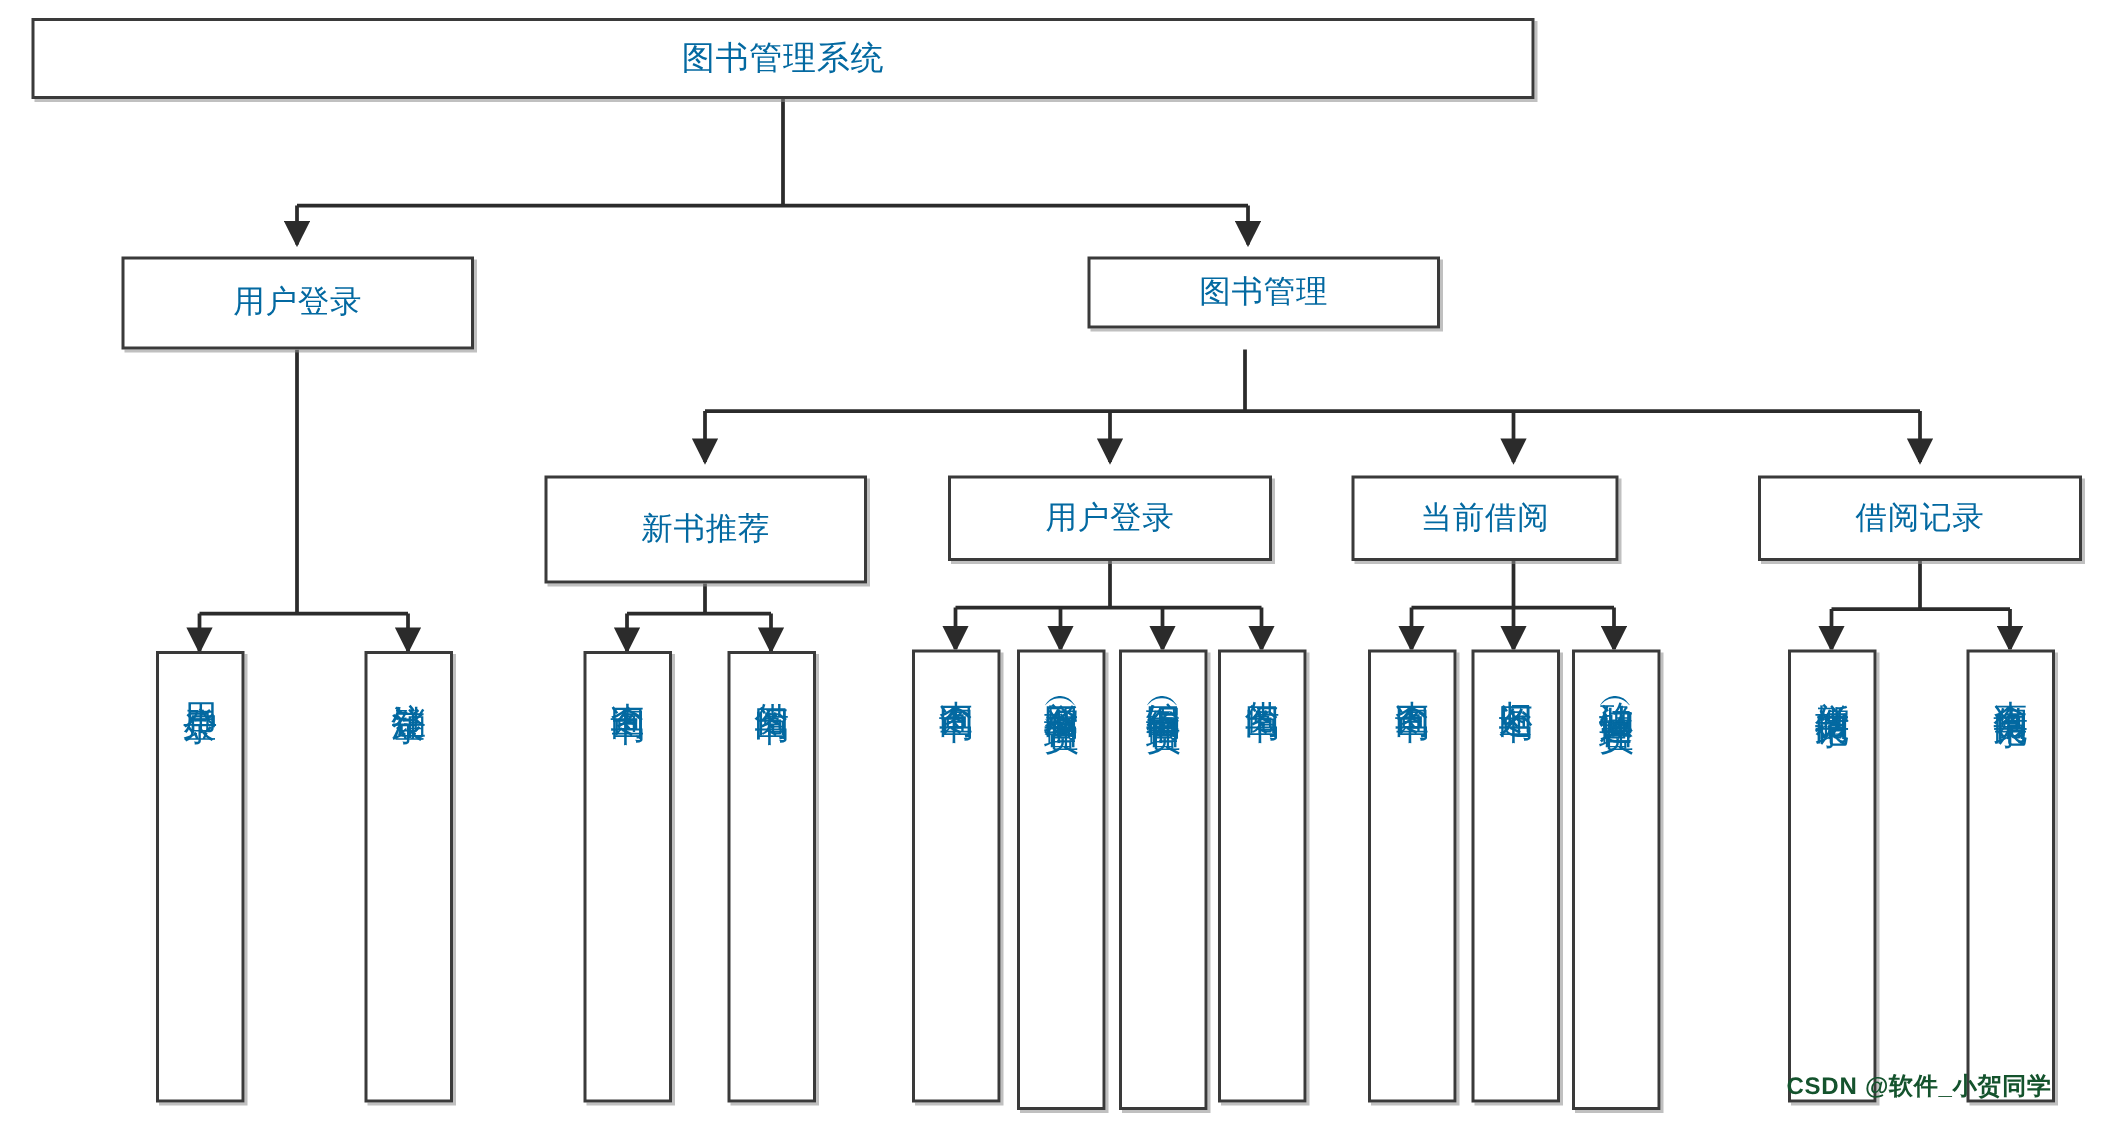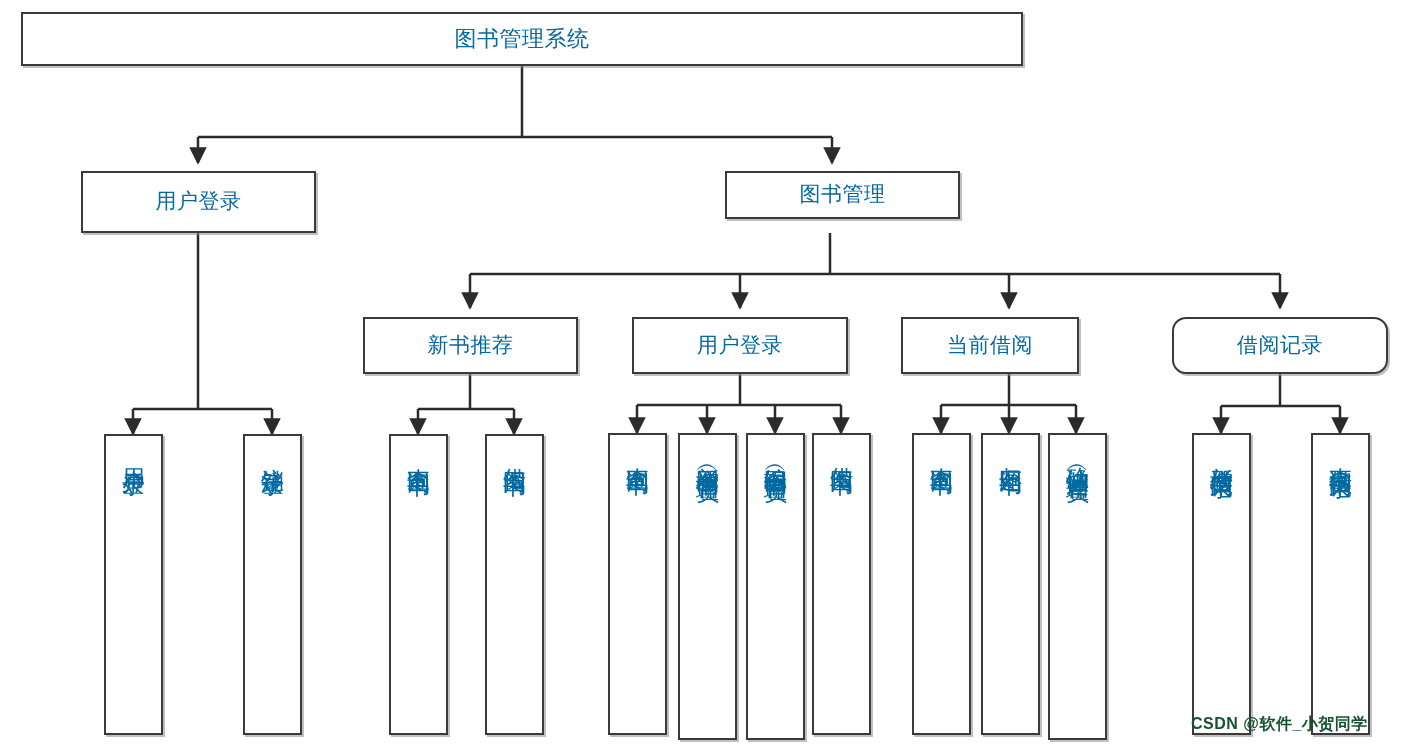--- a/index.html
+++ b/index.html
@@ -134,30 +134,30 @@
     <span class="label">图书管理系统</span>
   </div>
 
   <div class="node h" style="left:81px; top:171px; width:235px; height:62px;">
     <span class="label">用户登录</span>
   </div>
   <div class="node h" style="left:712px; top:171px; width:235px; height:48px;margin-left:13px;">
     <span class="label">图书管理</span>
   </div>
 
-  <div class="node h" style="left:363px; top:317px; width:215px; height:57px;">
+  <div class="node h" style="left:363px; top:317px; width:215px; height:72px;">
     <span class="label">新书推荐</span>
   </div>
   <div class="node h" style="left:632px; top:317px; width:216px; height:57px;">
     <span class="label">用户登录</span>
   </div>
   <div class="node h" style="left:901px; top:317px; width:178px; height:57px;">
     <span class="label">当前借阅</span>
   </div>
-  <div class="node h" style="left:1172px; top:317px; width:216px; height:57px;border-radius:14px;">
+  <div class="node h" style="left:1172px; top:317px; width:216px; height:57px;">
     <span class="label">借阅记录</span>
   </div>
 
   <div class="node v" style="left:104px; top:434px; width:59px; height:301px;">
     <span class="label">用户登录</span>
   </div>
   <div class="node v" style="left:243px; top:434px; width:59px; height:301px;">
     <span class="label">注销登录</span>
   </div>
 

